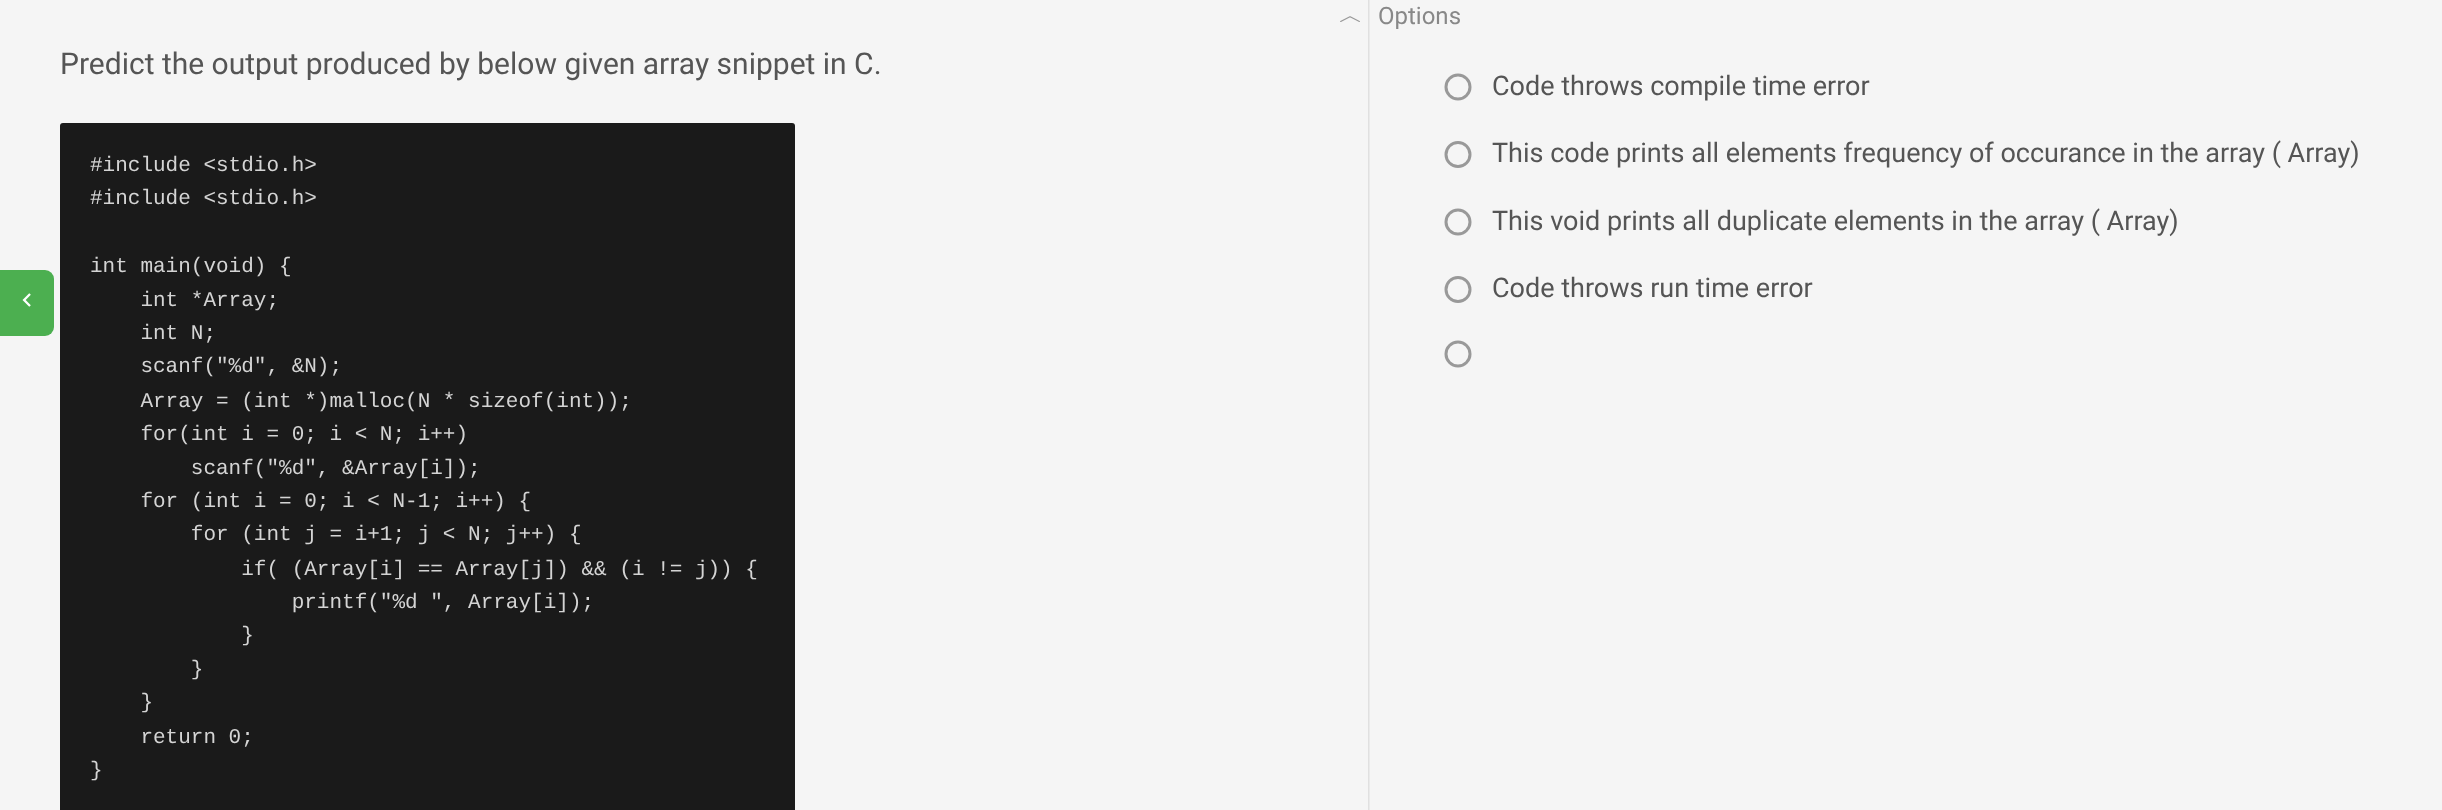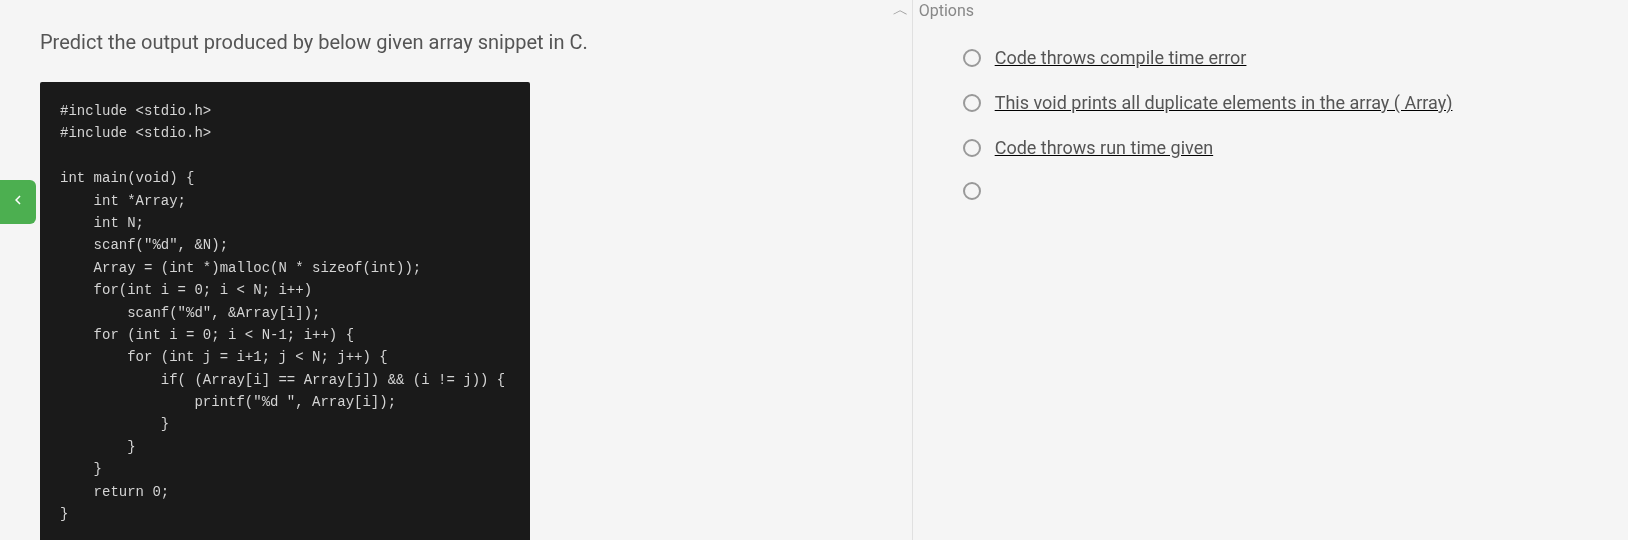--- a/index.html
+++ b/index.html
@@ -77,21 +77,20 @@
     .options-header .chevron {
       font-size: 16px;
       color: #999;
     }
     .options-list {
       display: flex;
       flex-direction: column;
       gap: 24px;
       padding-top: 18px;
       padding-left: 30px;
-      text-decoration: underline;
     }
     .option-item {
       display: flex;
       align-items: center;
       gap: 14px;
       cursor: pointer;
     }
     .radio-circle {
       width: 18px;
       height: 18px;
@@ -145,24 +144,28 @@
       <span class="chevron">︿</span>
       <span>Options</span>
     </div>
     <div class="options-list">
       <div class="option-item">
         <span class="radio-circle"></span>
         <span class="option-label">Code throws compile time error</span>
       </div>
       <div class="option-item">
         <span class="radio-circle"></span>
+        <span class="option-label">This code prints all elements frequency of occurance in the array ( Array)</span>
+      </div>
+      <div class="option-item">
+        <span class="radio-circle"></span>
         <span class="option-label">This void prints all duplicate elements in the array ( Array)</span>
       </div>
       <div class="option-item">
         <span class="radio-circle"></span>
-        <span class="option-label">Code throws run time given</span>
+        <span class="option-label">Code throws run time error</span>
       </div>
       <div class="option-item">
         <span class="radio-circle"></span>
       </div>
     </div>
   </div>
 </div>
 
 </body></html>

